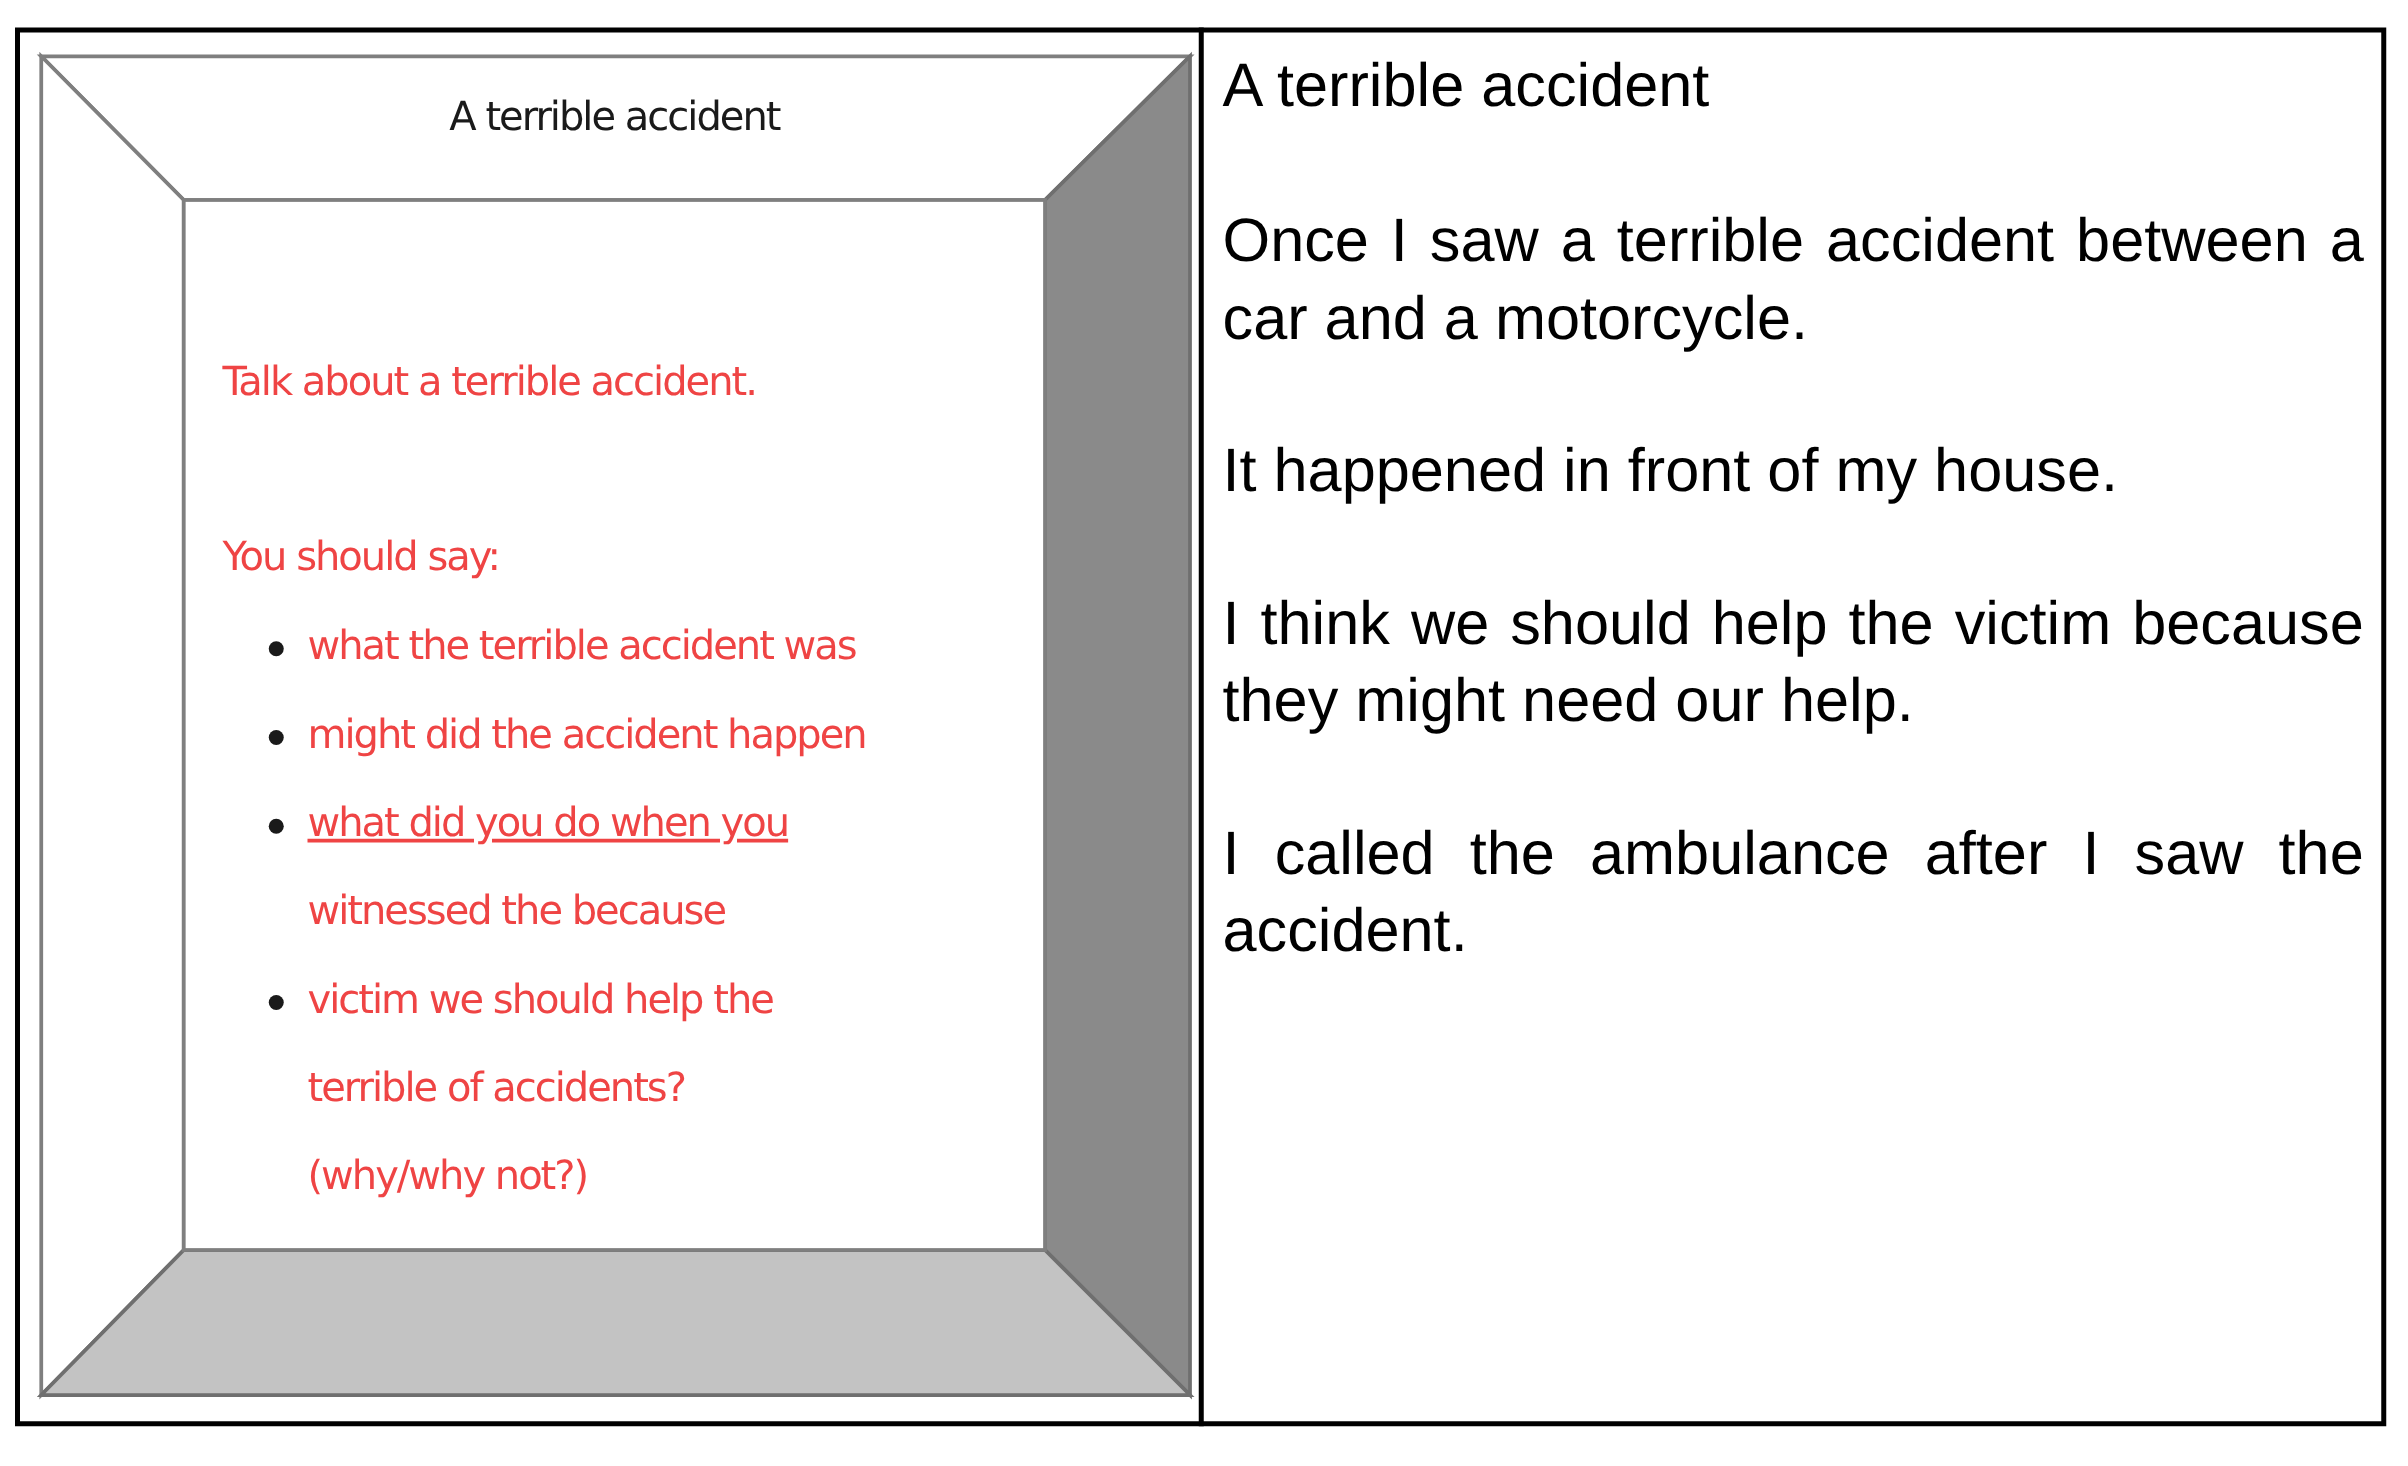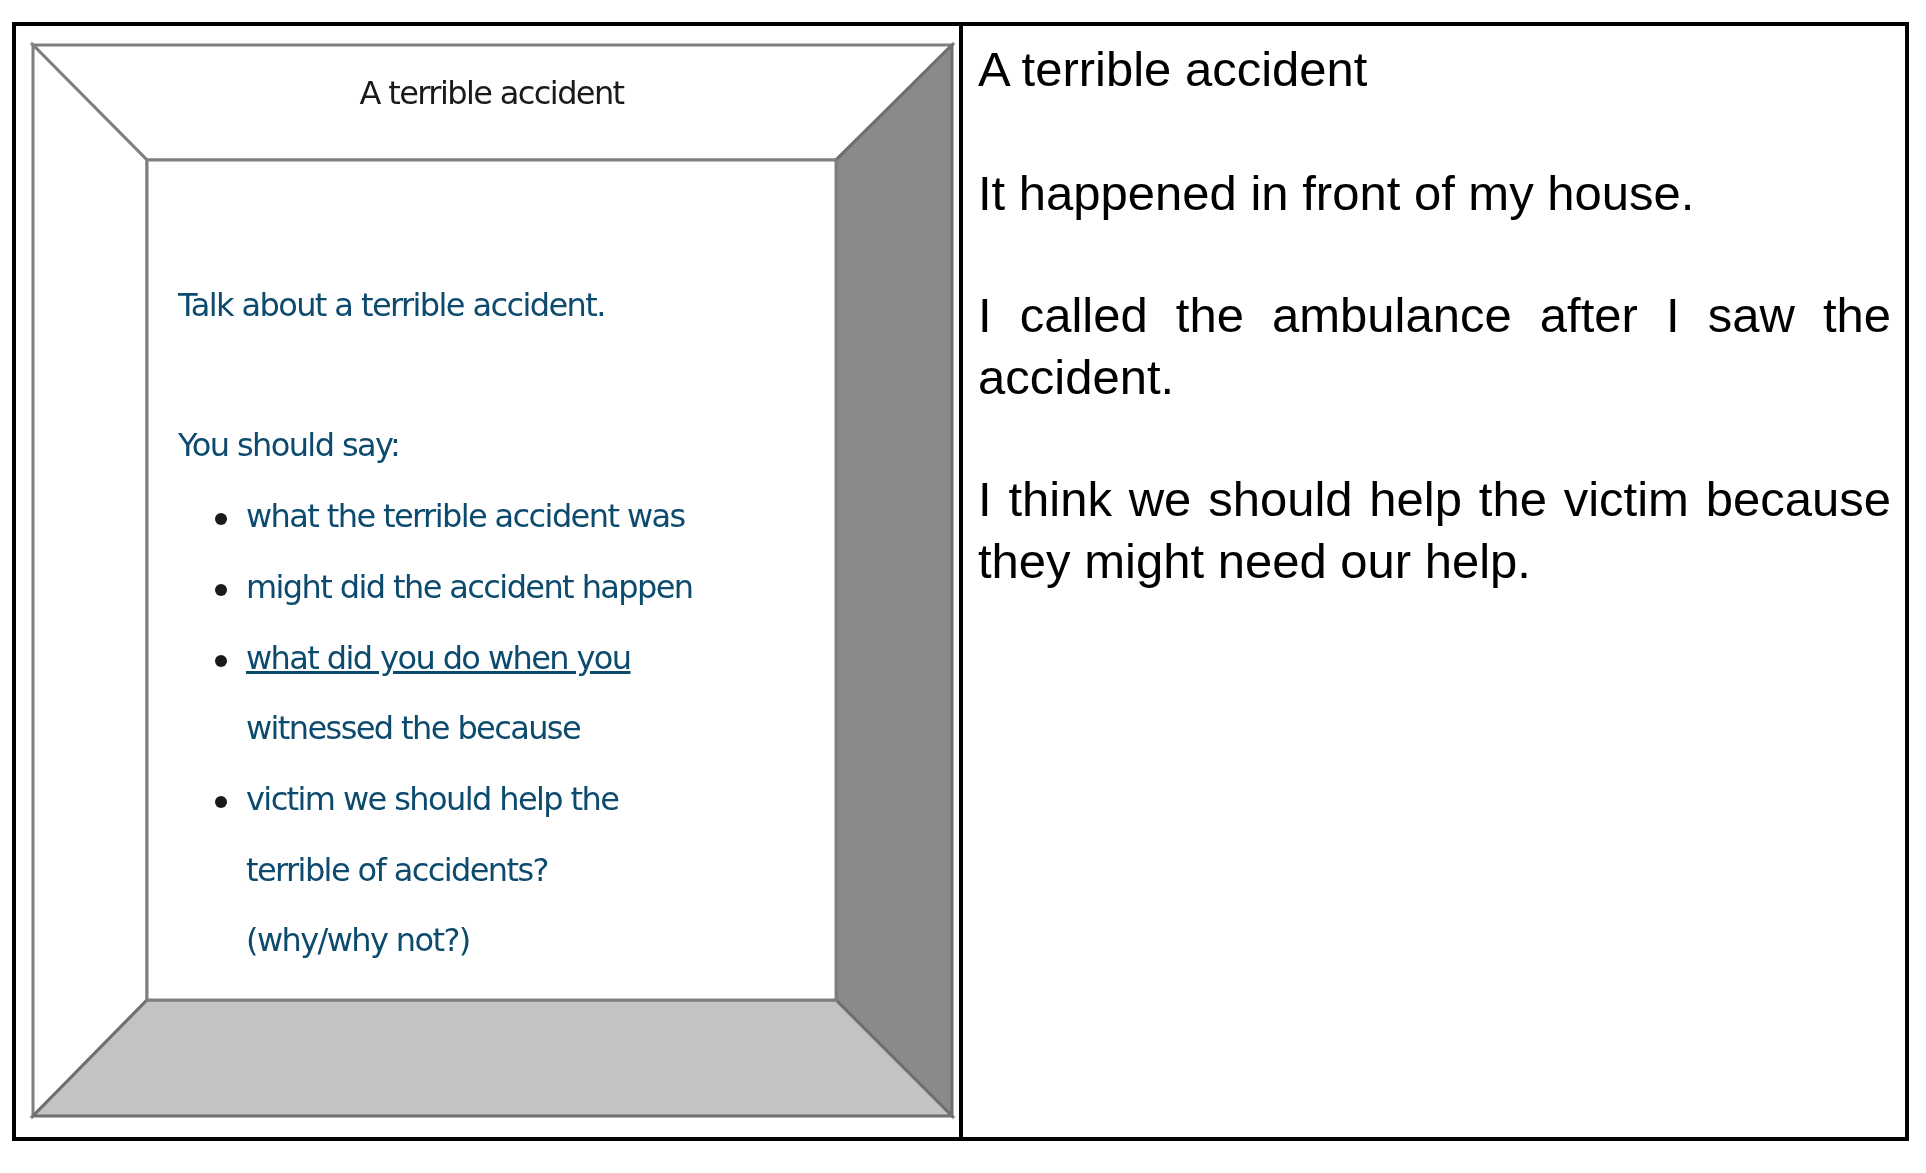--- a/index.html
+++ b/index.html
@@ -2,21 +2,21 @@
 <html><head>
 <meta charset="utf-8">
 <style>
   html, body { margin: 0; padding: 0; background: #ffffff; }
   body { width: 1926px; height: 1173px; position: relative; overflow: hidden; font-family: "Liberation Sans", sans-serif; color: #000; }
   .outer { position: absolute; left: 12px; top: 22px; width: 1897px; height: 1119px; border: 4px solid #000; box-sizing: border-box; }
   .divider { position: absolute; left: 959px; top: 22px; width: 4px; height: 1119px; background: #000; }
   .cue-card { position: absolute; left: 0; top: 0; }
   .card-svg { position: absolute; left: 0; top: 0; }
   .card-title { position: absolute; left: 147px; width: 689px; top: 74px; text-align: center; font-family: "DejaVu Sans", sans-serif; font-size: 32px; letter-spacing: -1.6px; color: #1a1a1a; }
-  .card-text { position: absolute; font-family: "DejaVu Sans", sans-serif; font-size: 32px; letter-spacing: -1.6px; color: #0c4a6e; white-space: nowrap; }
+  .card-text { position: absolute; font-family: "DejaVu Sans", sans-serif; font-size: 32px; letter-spacing: -1.6px; color: #ef4444; white-space: nowrap; }
   .bullet-dot { position: absolute; width: 12px; height: 12px; border-radius: 50%; background: #1a1a1a; }
   .answer { position: absolute; left: 978px; width: 913px; top: 38px; font-family: "Liberation Sans", sans-serif; font-size: 49px; line-height: 62px; color: #000; }
   .answer p { margin: 0; text-align: justify; }
   .answer .title { margin-bottom: 62px; text-align: left; }
   .answer .para { margin-bottom: 60px; }
 </style>
 </head>
 <body>
 
 <div class="outer"></div>
@@ -52,16 +52,17 @@
   <div class="card-text" style="left:246px; top:709px;">witnessed the because</div>
 
   <div class="bullet-dot" style="left:215px; top:796px;"></div>
   <div class="card-text" style="left:246px; top:780px;">victim we should help the</div>
   <div class="card-text" style="left:246px; top:851px;">terrible of accidents?</div>
   <div class="card-text" style="left:246px; top:921px;">(why/why not?)</div>
 </div>
 
 <div class="answer">
   <p class="title">A terrible accident</p>
+  <p class="para">Once I saw a terrible accident between a car and a motorcycle.</p>
   <p class="para">It happened in front of my house.</p>
+  <p class="para">I think we should help the victim because they might need our help.</p>
   <p class="para">I called the ambulance after I saw the accident.</p>
-  <p class="para">I think we should help the victim because they might need our help.</p>
 </div>
 
 </body></html>

